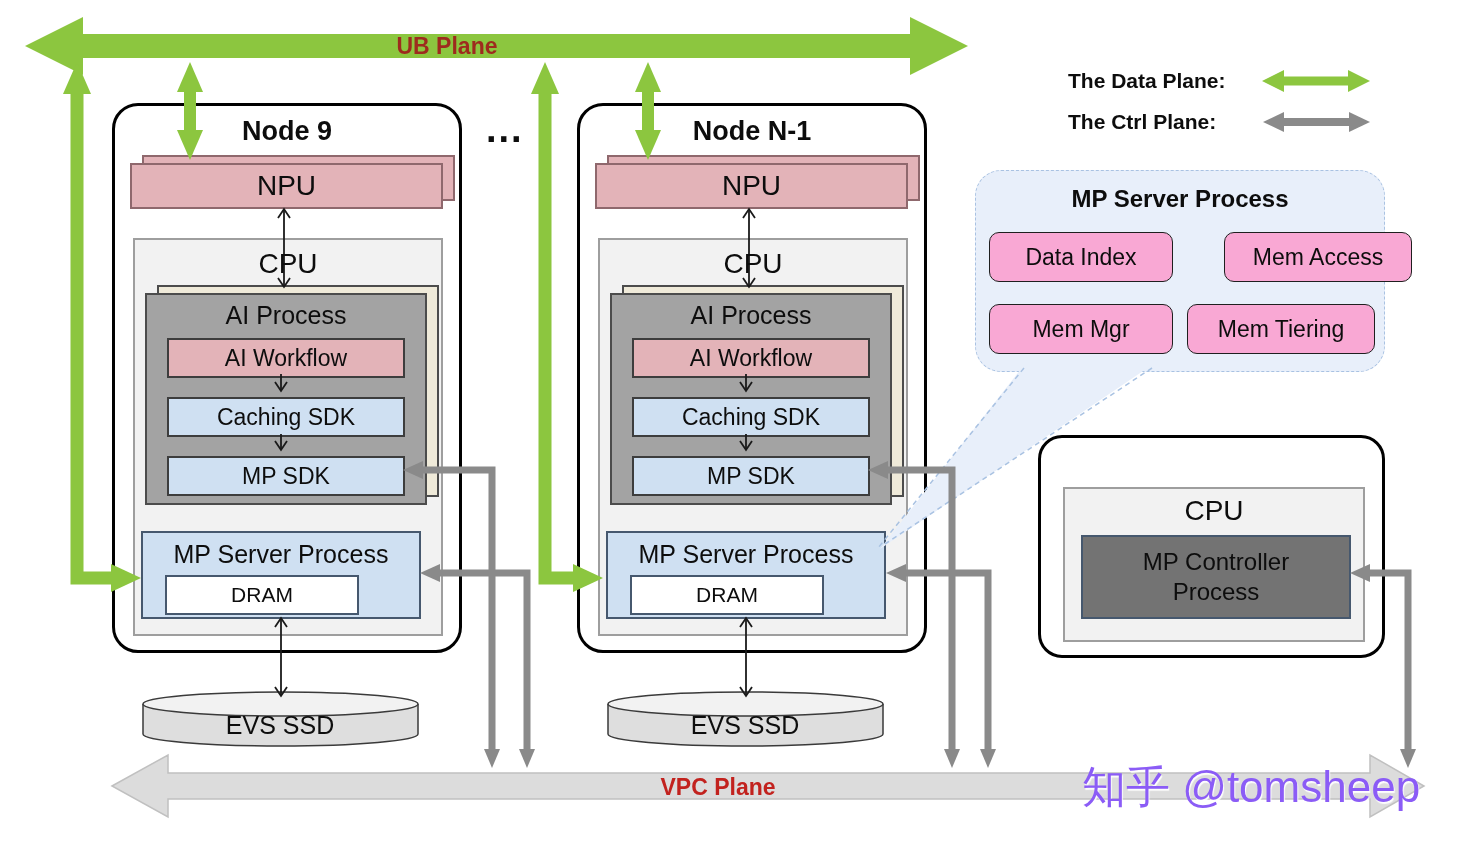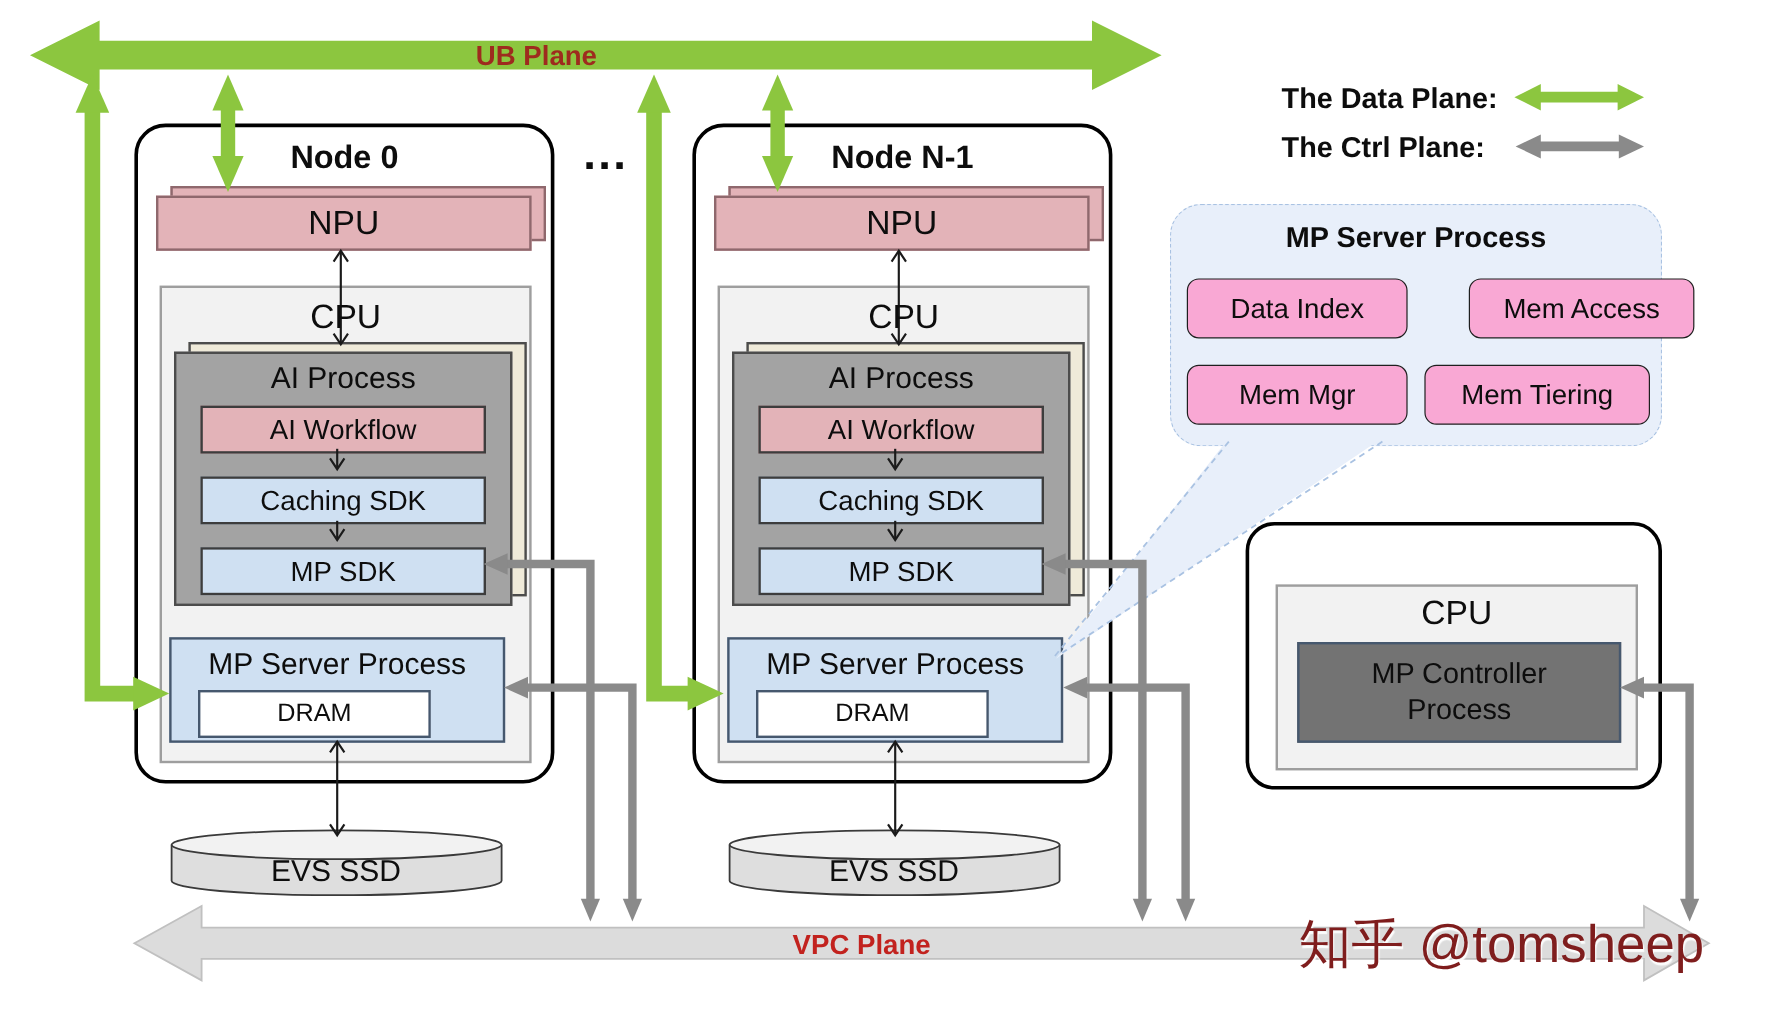--- a/index.html
+++ b/index.html
@@ -23,21 +23,21 @@
   .mod.blue1{background:#cfe0f2;top:102px;}
   .mod.blue2{background:#cfe0f2;top:161px;}
   .mpserver{position:absolute;left:26px;top:425px;width:280px;height:88px;background:#cfe0f2;border:2px solid #46586e;}
   .mpserver-title{text-align:center;margin-top:7px;font-size:25px;}
   .dram{position:absolute;left:22px;top:42px;width:194px;height:40px;background:#fff;border:2px solid #46586e;display:flex;align-items:center;justify-content:center;font-size:21px;}
 
   
   #dots{position:absolute;left:486px;top:108px;font-size:38px;font-weight:800;letter-spacing:2px;}
 
   
-  .legend-label{position:absolute;font-size:24px;font-weight:bold;}
+  .legend-label{position:absolute;font-size:21px;font-weight:bold;}
   #legend-data{left:1068px;top:69px;} #legend-ctrl{left:1068px;top:110px;}
 
   
   #callout{position:absolute;left:975px;top:170px;width:410px;height:202px;background:#e8effa;border:1.5px dashed #a9c2e2;border-radius:26px;}
   .callout-title{text-align:center;margin-top:14px;font-size:24px;font-weight:bold;}
   .chip{position:absolute;height:50px;background:#f9a8d4;border:1.5px solid #1f1f1f;border-radius:10px;display:flex;align-items:center;justify-content:center;font-size:23px;}
   #chip1{left:13px;top:61px;width:184px;} #chip2{left:211px;top:61px;width:188px;margin-left:37px;}
   #chip3{left:13px;top:133px;width:184px;} #chip4{left:211px;top:133px;width:188px;}
 
   
@@ -45,29 +45,29 @@
   .nodex-cpu{position:absolute;left:22px;top:49px;width:302px;height:155px;background:#f2f2f2;border:2px solid #9e9e9e;}
   .nodex-cpu-label{text-align:center;margin-top:6px;font-size:28px;}
   .controller{position:absolute;left:16px;top:46px;width:270px;height:84px;background:#737373;border:2px solid #46586e;display:flex;align-items:center;justify-content:center;font-size:24px;line-height:1.25;text-align:center;}
   .controller span{display:block;width:210px;}
 
   
   #overlay{position:absolute;left:0;top:0;width:1484px;height:856px;z-index:5;pointer-events:none;}
   .svg-label{font-family:"Liberation Sans","DejaVu Sans",sans-serif;}
 
   
-  #watermark{position:absolute;left:1082px;top:758px;font-size:44px;color:#7f1d1d;z-index:10;text-shadow:1px 2px 1px rgba(255,255,255,0.95);}
+  #watermark{position:absolute;left:1082px;top:758px;font-size:44px;color:#8b5cf6;z-index:10;text-shadow:1px 2px 1px rgba(255,255,255,0.95);}
 </style>
 </head>
 <body>
 
 <div id="canvas">
 
   <div class="node" id="node0">
-    <div class="node-title">Node 0</div>
+    <div class="node-title">Node 9</div>
     <div class="npu-back"></div>
     <div class="npu">NPU</div>
     <div class="cpu-box">
       <div class="cpu-label">CPU</div>
     </div>
     <div class="ai-back"></div>
     <div class="ai-proc">
       <div class="ai-title">AI Process</div>
       <div class="mod pink">AI Workflow</div>
       <div class="mod blue1">Caching SDK</div>

